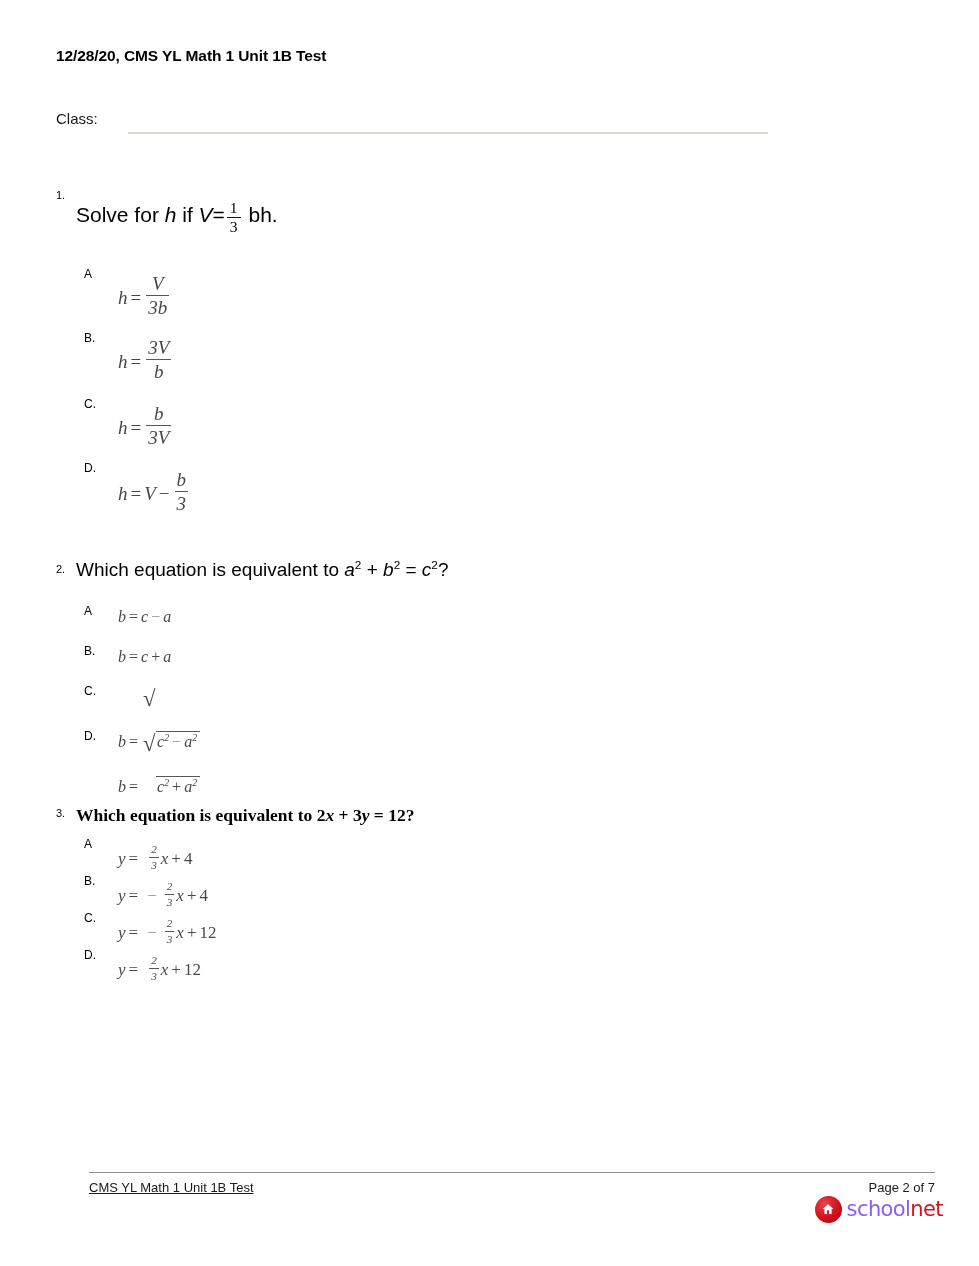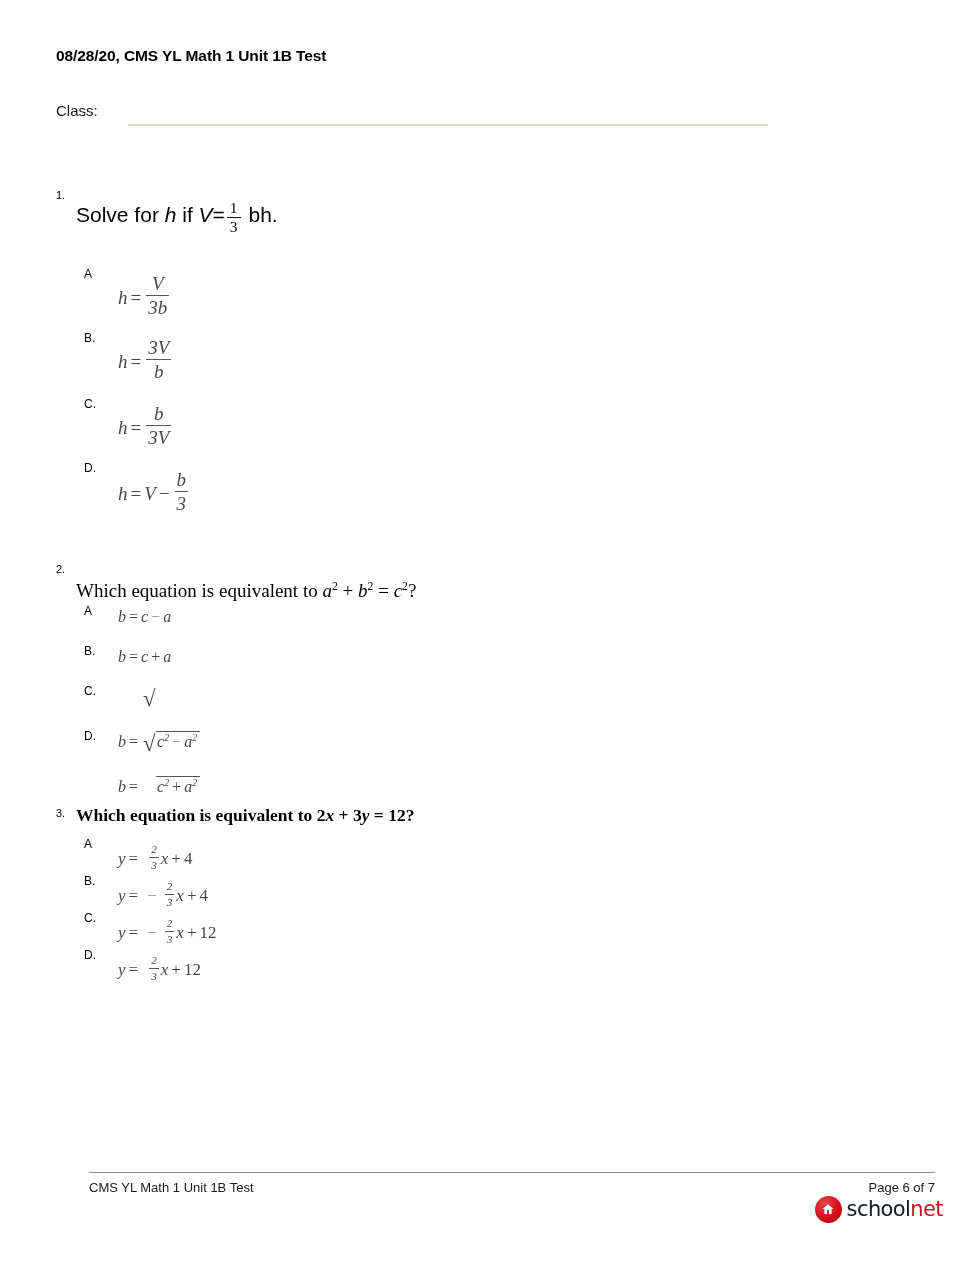--- a/index.html
+++ b/index.html
@@ -50,21 +50,21 @@
   }
   .field-line {
     position: absolute;
     left: 72px;
     right: 8px;
     top: 22px;
     height: 2px;
     background: #ddd9d0;
   }
   #field-student { top: 78px; }
-  #field-class   { top: 102px; text-align: right; }
+  #field-class   { top: 110px; text-align: right; }
   #field-date    { top: 138px; }
 
   
   .question {
     position: absolute;
     left: 56px;
     width: 880px;
   }
   .q-num {
     position: absolute;
@@ -85,23 +85,22 @@
   .stem-q1 {
     font-size: 21px;
     font-family: "Liberation Sans", sans-serif;
     line-height: 1.1;
   }
   .stem-q1 .var { font-style: italic; }
 
   
   .stem-q2 {
     font-size: 19px;
-    font-family: Liberation Serif, serif;
+    font-family: Liberation Sans, sans-serif;
     line-height: 1.1;
-    margin-top: 21px;
   }
   .stem-q2 .var { font-style: italic; }
 
   
   .stem-q3 {
     font-size: 17.5px;
     font-family: Liberation Serif, serif;
     font-weight: bold;
     line-height: 1.1;
   }
@@ -203,20 +202,21 @@
     height: 1px;
     background: #8e8e8e;
   }
   .footer-left {
     position: absolute;
     left: 89px;
     top: 1180px;
     font-size: 13px;
     color: #1a1a1a;
     white-space: nowrap;
+    text-decoration: underline;
   }
   .footer-right {
     position: absolute;
     right: 44px;
     top: 1180px;
     font-size: 13px;
     color: #1a1a1a;
     white-space: nowrap;
     text-align: right;
   }
@@ -245,29 +245,29 @@
     width: 13px;
     height: 13px;
   }
   .logo-text {
     font-family: "DejaVu Sans", sans-serif;
     font-size: 21px;
     letter-spacing: -0.6px;
     line-height: 1;
     white-space: nowrap;
   }
-  .logo-text .school { color: #0f172a; }
+  .logo-text .school { color: #8b5cf6; }
   .logo-text .net { color: #d4111d; }
 </style>
 </head>
 <body>
 
 <div class="page">
 
-  <div class="doc-title">08/28/20, CMS YL Math 1 Unit 1B Test</div>
+  <div class="doc-title">12/28/20, CMS YL Math 1 Unit 1B Test</div>
 
 
   <div class="field-row" id="field-class">
     <span class="field-label">Class:</span>
     <span class="field-line"></span>
   </div>
 
 
   <div class="question" style="top:190px;">
     <span class="q-num">1.</span>
@@ -369,21 +369,21 @@
 
   <div class="choice" style="top:949px;">
     <span class="choice-letter">D.</span>
     <span class="math" style="top:6px; font-size:17px;">
       <span>y</span><span class="op">=</span><span class="op op-faint"></span><span class="mfrac small"><span class="mnum">2</span><span class="mbar"></span><span class="mden">3</span></span><span>x</span><span class="op">+</span><span class="num-up">12</span>
     </span>
   </div>
 
   <div class="footer-rule"></div>
   <div class="footer-left">CMS YL Math 1 Unit 1B Test</div>
-  <div class="footer-right">Page 6 of 7</div>
+  <div class="footer-right">Page 2 of 7</div>
 
   <div class="logo">
     <span class="logo-badge">
       <svg class="house" viewBox="0 0 24 24">
         <path d="M12 3 L22 12 L18.6 12 L18.6 21 L5.4 21 L5.4 12 L2 12 Z" fill="#ffffff"></path>
         <rect x="10.2" y="14.5" width="3.6" height="6.5" fill="#d4111d"></rect>
       </svg>
     </span>
     <span class="logo-text"><span class="school">school</span><span class="net">net</span></span>
   </div>

